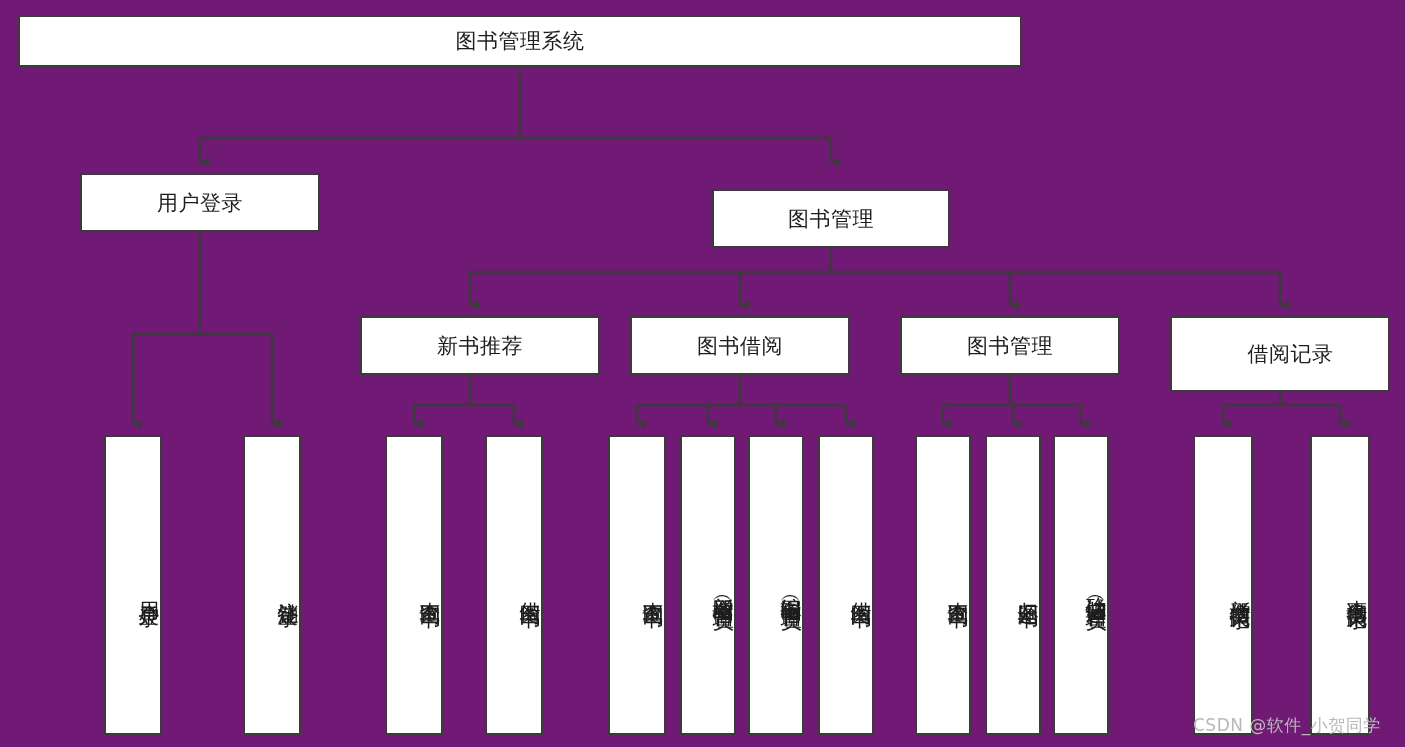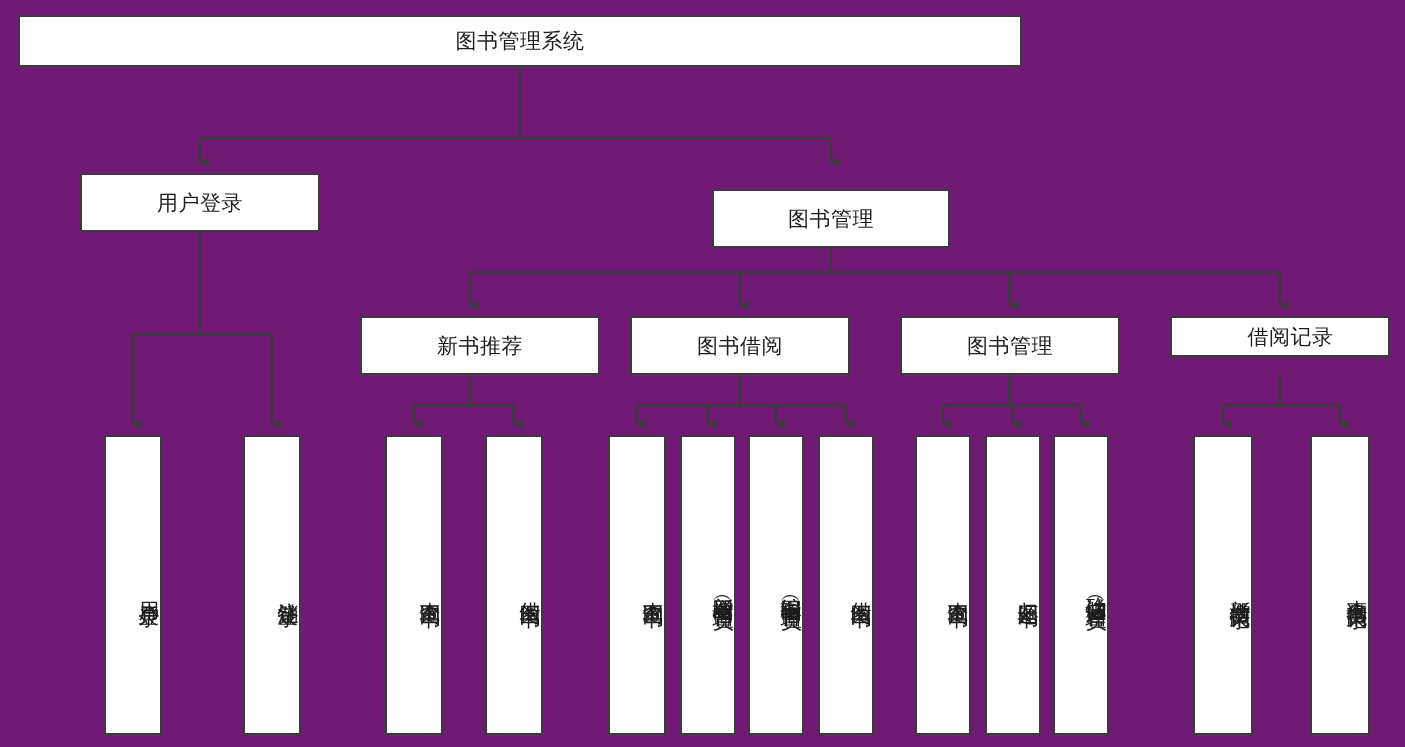--- a/index.html
+++ b/index.html
@@ -122,21 +122,21 @@
       </div>
       <div class="node horiz" style="left: 360px; top: 316px; width: 240px; height: 59px;">
         <span>新书推荐</span>
       </div>
       <div class="node horiz" style="left: 630px; top: 316px; width: 220px; height: 59px;">
         <span>图书借阅</span>
       </div>
       <div class="node horiz" style="left: 900px; top: 316px; width: 220px; height: 59px;">
         <span>图书管理</span>
       </div>
-      <div class="node horiz" style="left: 1170px; top: 316px; width: 220px; height: 41px; padding-left: 21px;">
+      <div class="node horiz" style="left: 1170px; top: 316px; width: 220px; height: 76px; padding-left: 21px;">
         <span>借阅记录</span>
       </div>
       <div class="node vert" style="left: 104px; top: 435px; width: 58px; height: 300px;">
         <span class="vtext">用户登录</span>
       </div>
       <div class="node vert" style="left: 243px; top: 435px; width: 58px; height: 300px;">
         <span class="vtext">注销登录</span>
       </div>
       <div class="node vert" style="left: 385px; top: 435px; width: 58px; height: 300px;">
         <span class="vtext">查询图书</span>
@@ -166,13 +166,14 @@
         <span class="vtext">确认归还（管理员）</span>
       </div>
       <div class="node vert" style="left: 1193px; top: 435px; width: 60px; height: 300px;">
         <span class="vtext">新增借阅记录</span>
       </div>
       <div class="node vert" style="left: 1310px; top: 435px; width: 60px; height: 300px;">
         <span class="vtext">查询借阅记录</span>
       </div>
     </div>
 
+  <div class="watermark" style="left:1193px; top:714px;">CSDN @软件_小贺同学</div>
 </div>
 
 </body></html>

